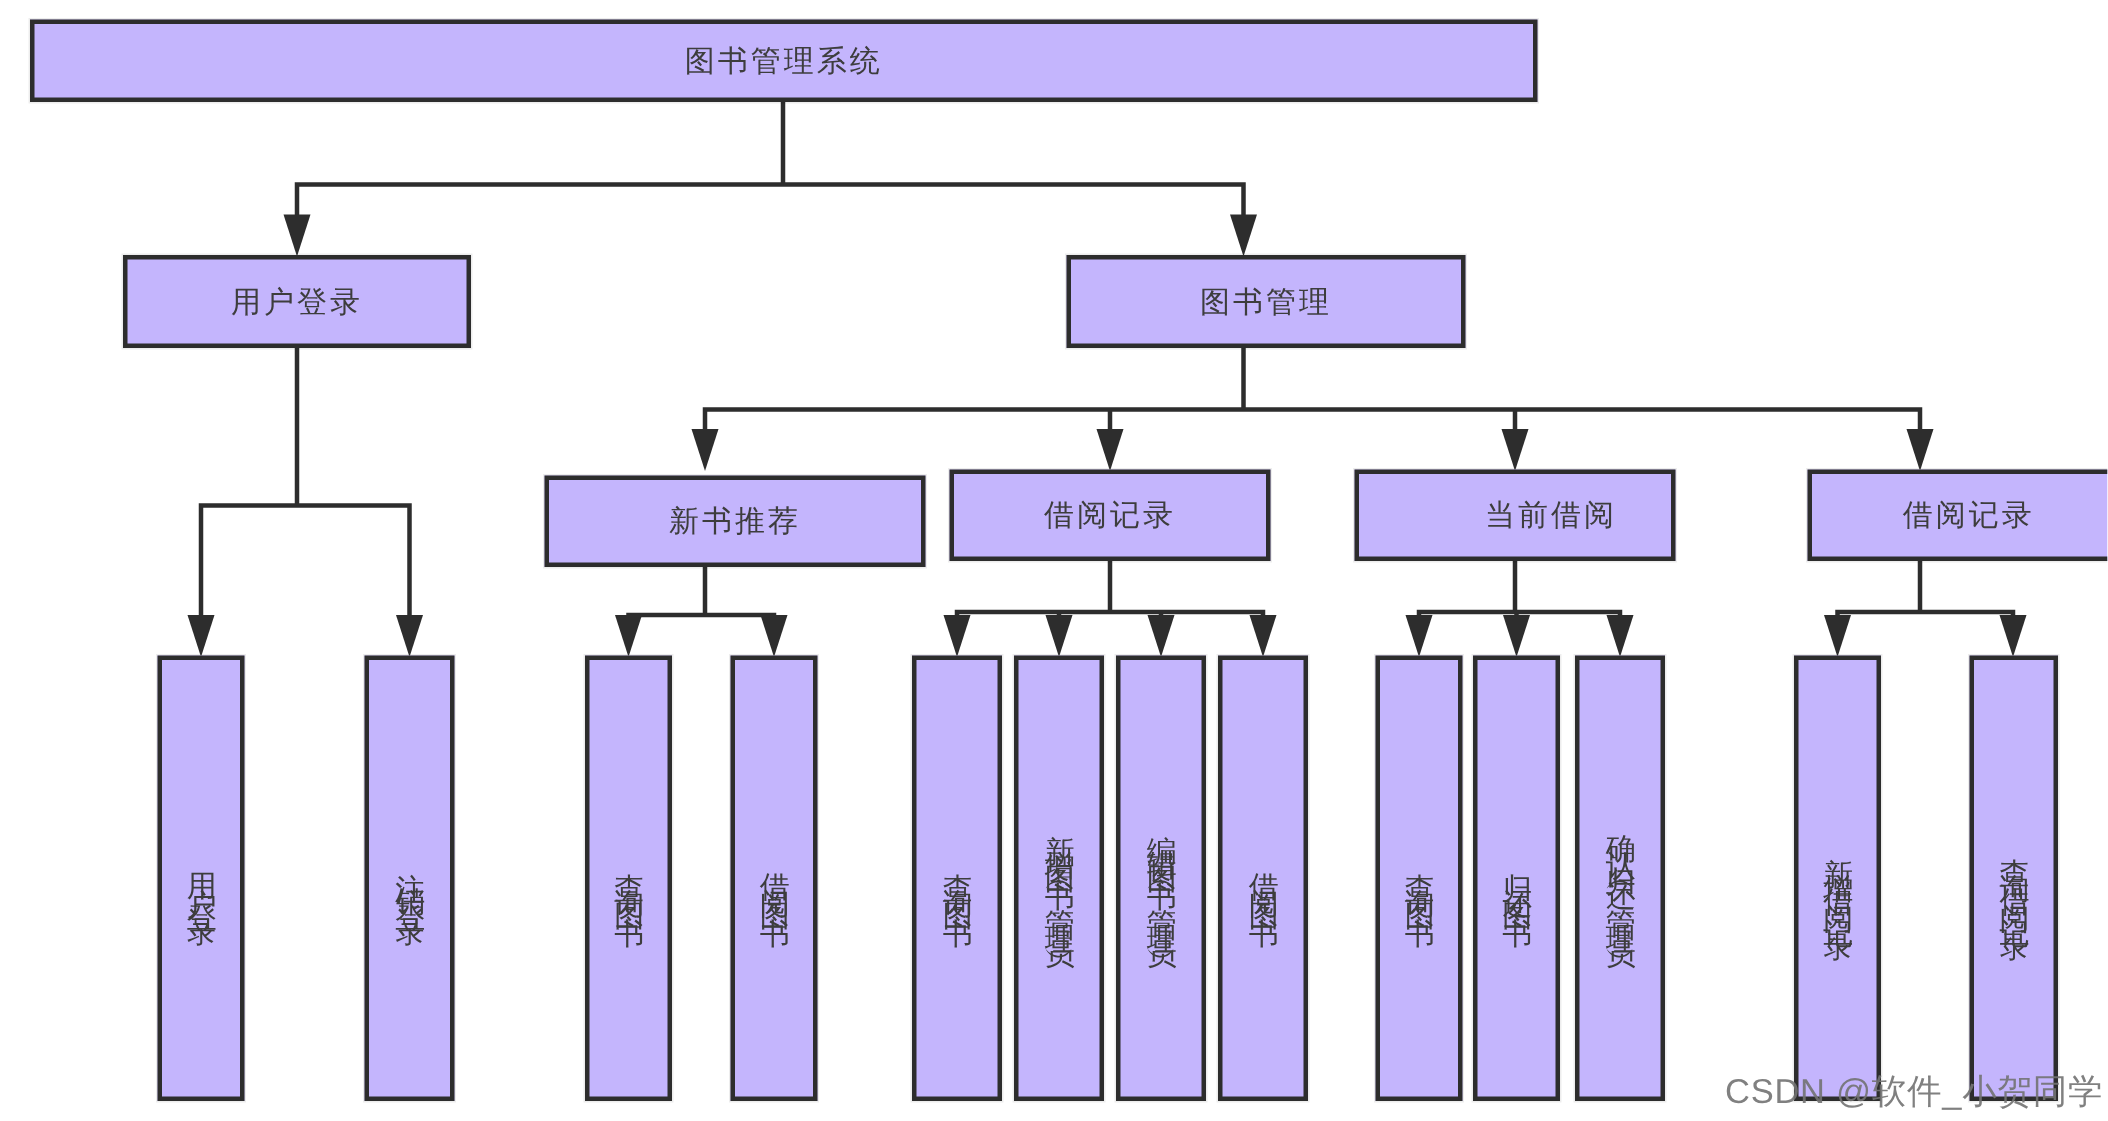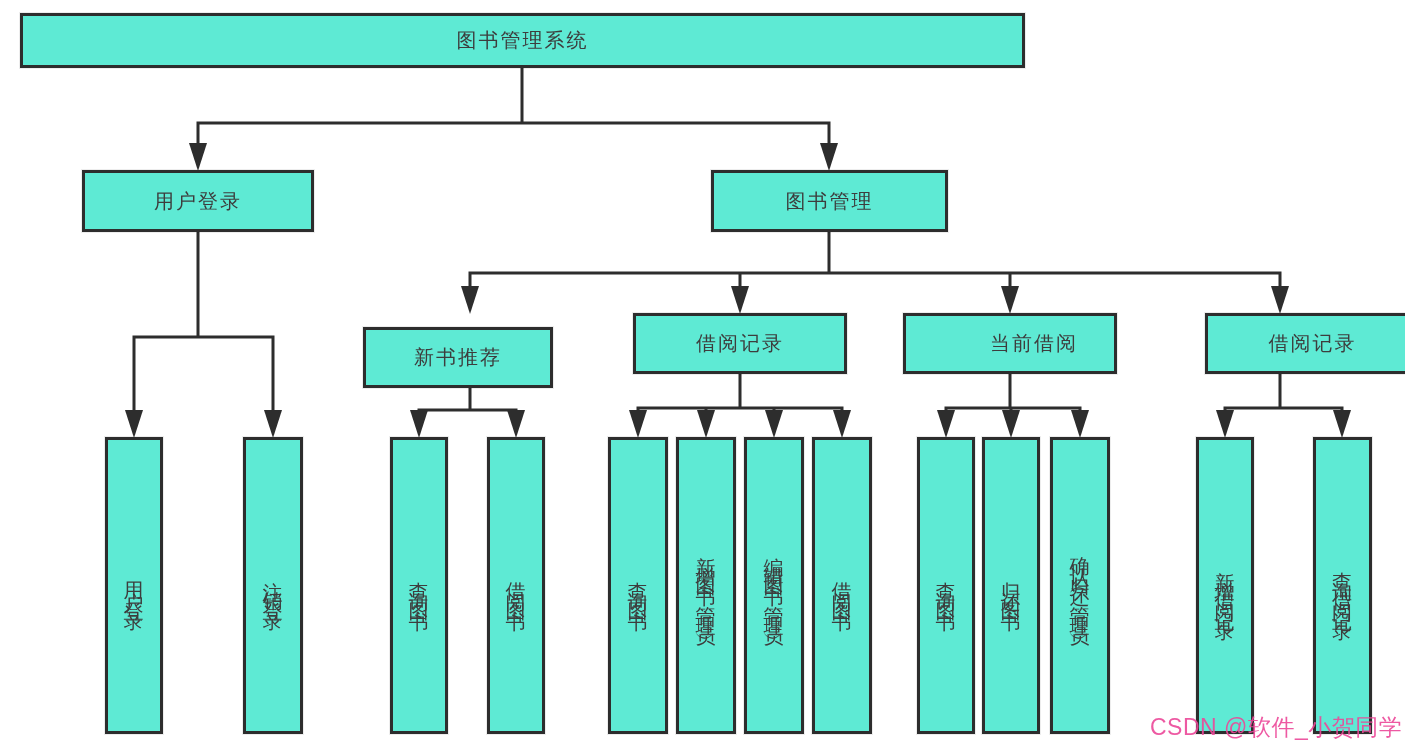--- a/index.html
+++ b/index.html
@@ -3,37 +3,37 @@
 <meta charset="utf-8">
 <style>
   html,body{margin:0;padding:0;background:#ffffff;}
   body{font-family:"Liberation Sans","DejaVu Sans",sans-serif;color:#3a3a3a;}
   .canvas{position:relative;width:1405px;height:747px;background:#ffffff;overflow:hidden;}
   svg.wires{position:absolute;left:0;top:0;width:1405px;height:747px;z-index:1;}
   .node{
     position:absolute;
     box-sizing:border-box;
     border:3px solid #2d2d2d;
-    background:#5eead4;
+    background:#c4b5fd;
     display:flex;align-items:center;justify-content:center;
     font-size:20px;color:#3d3d3d;
     z-index:2;
     box-shadow:0 0 0 1px rgba(0,0,0,0.07);
   }
   .node.h span{letter-spacing:2px;white-space:nowrap;}
   .node.v span{
     writing-mode:vertical-rl;
     text-orientation:mixed;
     letter-spacing:10px;
     line-height:1;
     white-space:nowrap;
   }
   .watermark{
     position:absolute;left:1150px;top:712px;
-    font-size:23px;color:#ec4899;letter-spacing:0.5px;
+    font-size:23px;color:#737373;letter-spacing:0.5px;
     z-index:6;white-space:nowrap;opacity:0.9;
   }
 </style>
 </head>
 <body>
 
 <div class="canvas">
 
   <svg class="wires" viewBox="0 0 1405 747" xmlns="http://www.w3.org/2000/svg">
 
@@ -97,25 +97,25 @@
     </g>
   </svg>
 
   <div class="node h" style="left:20px;top:13px;width:1005px;height:55px;">
     <span>图书管理系统</span>
   </div>
 
   <div class="node h" style="left:82px;top:170px;width:232px;height:62px;">
     <span>用户登录</span>
   </div>
-  <div class="node h" style="left:711px;top:170px;width:237px;height:62px;">
+  <div class="node h" style="left:711px;top:170px;width:266px;height:62px;">
     <span>图书管理</span>
   </div>
 
-  <div class="node h" style="left:363px;top:327px;width:190px;height:61px;">
+  <div class="node h" style="left:363px;top:317px;width:254px;height:61px;">
     <span>新书推荐</span>
   </div>
   <div class="node h" style="left:633px;top:313px;width:214px;height:61px;">
     <span>借阅记录</span>
   </div>
   <div class="node h" style="left:903px;top:313px;width:214px;height:61px;padding-left:48px;">
     <span>当前借阅</span>
   </div>
   <div class="node h" style="left:1205px;top:313px;width:215px;height:61px;">
     <span>借阅记录</span>

